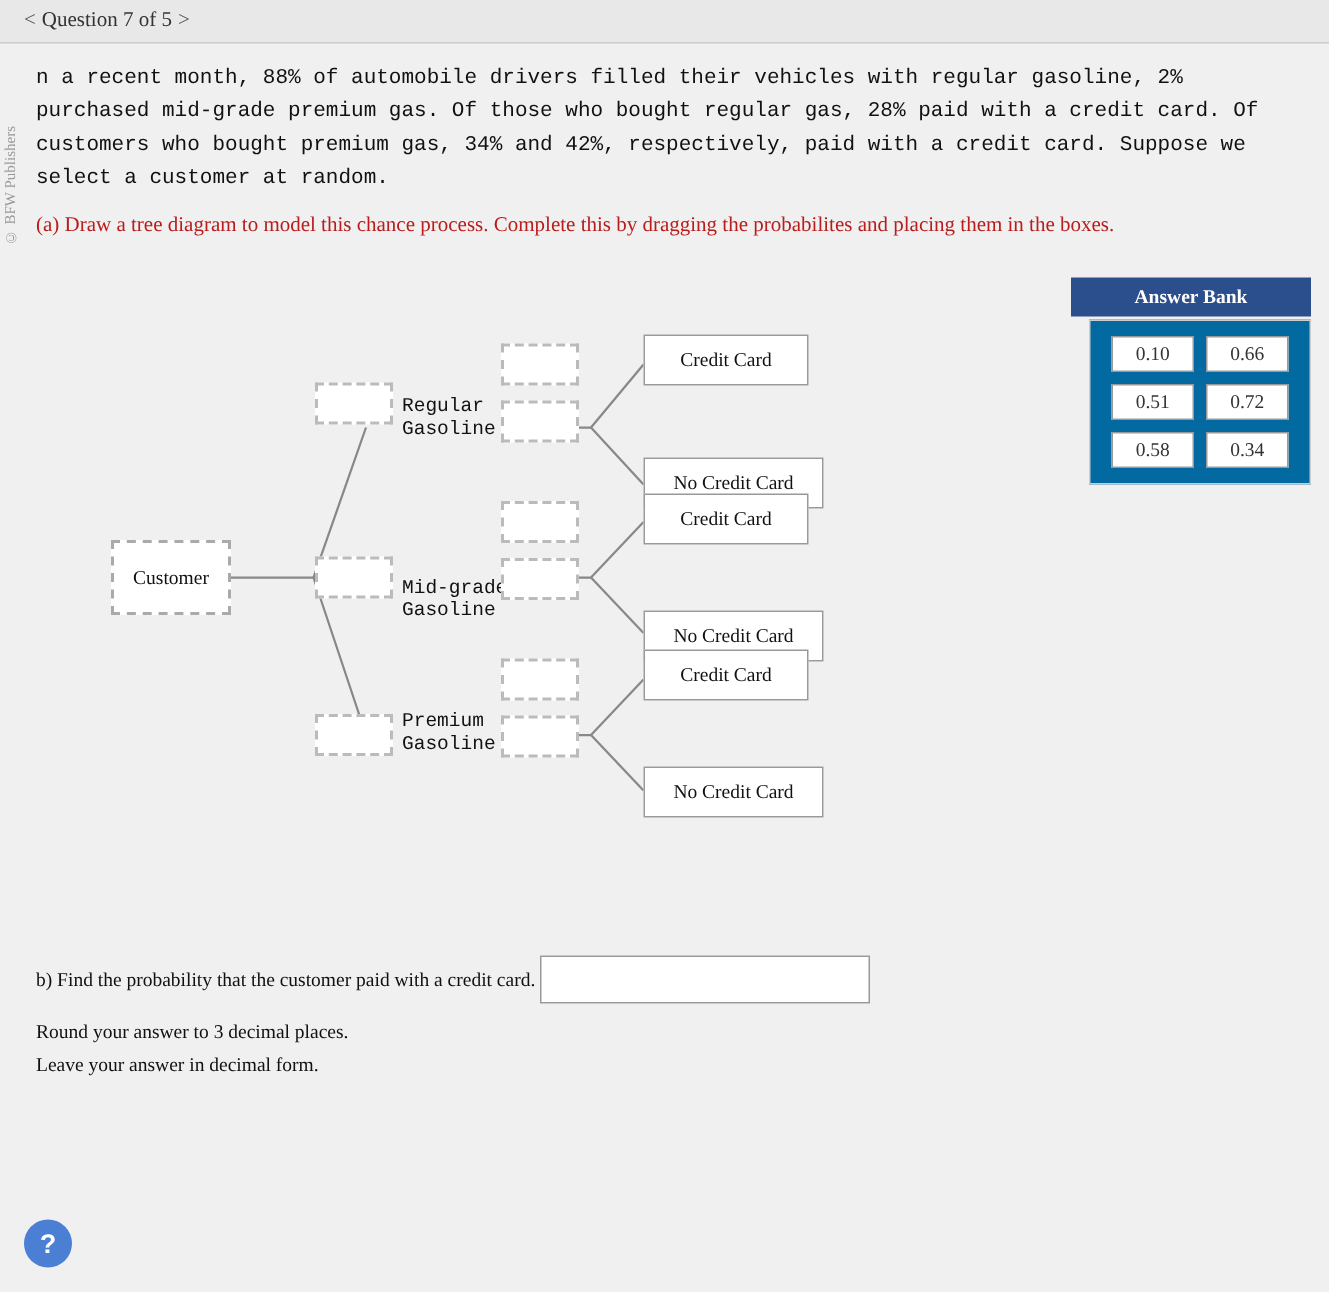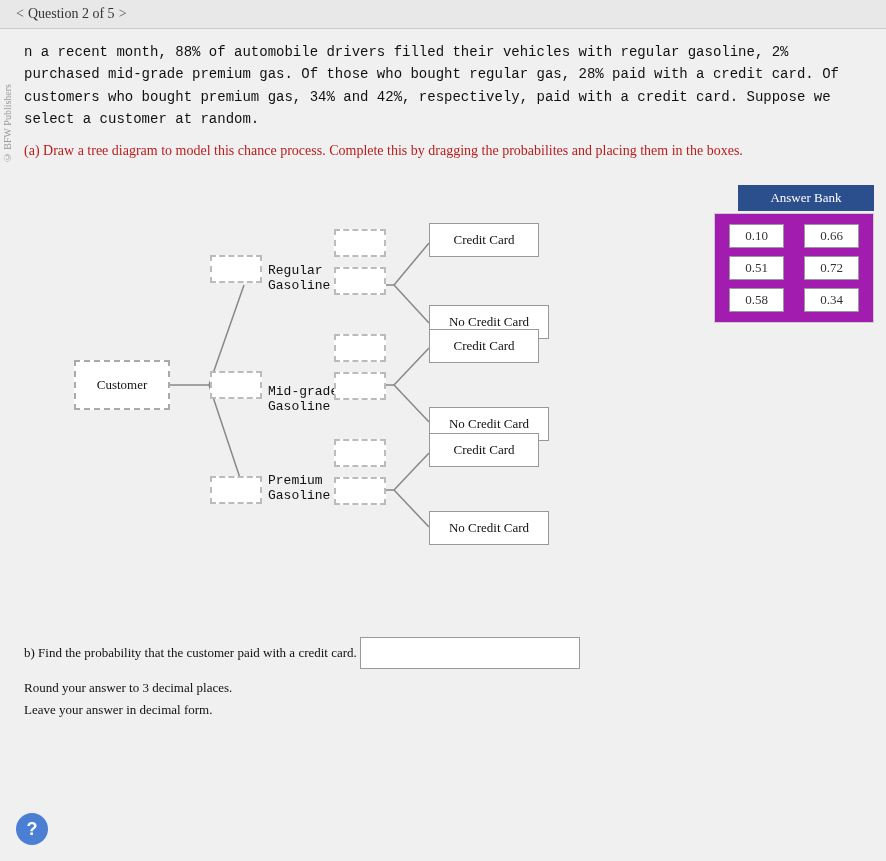--- a/index.html
+++ b/index.html
@@ -169,21 +169,21 @@
       border: none;
     }
   </style>
 </head>
 <body>
 
 <div class="page">
 
   <div class="nav-bar">
     <span class="chevron">&lt;</span>
-    <span class="nav-title">Question 2 of 5</span>
+    <span class="nav-title">Question 7 of 5</span>
     <span class="chevron">&gt;</span>
   </div>
 
   <div class="watermark">© BFW Publishers</div>
 
   <div class="main-content">
     <div class="problem-text">n a recent month, 88% of automobile drivers filled their vehicles with regular gasoline, 2% purchased mid-grade premium gas. Of those who bought regular gas, 28% paid with a credit card. Of customers who bought premium gas, 34% and 42%, respectively, paid with a credit card. Suppose we select a customer at random.</div>
     <div class="part-label">(a) Draw a tree diagram to model this chance process. Complete this by dragging the probabilites and placing them in the boxes.</div>
 
     <div class="tree-area">
@@ -204,21 +204,21 @@
 
         <line x1="310" y1="210" x2="370" y2="210" stroke="#888" stroke-width="1.5"></line>
         <line x1="370" y1="210" x2="405" y2="173" stroke="#888" stroke-width="1.5"></line>
         <line x1="370" y1="210" x2="405" y2="247" stroke="#888" stroke-width="1.5"></line>
 
         <line x1="310" y1="315" x2="370" y2="315" stroke="#888" stroke-width="1.5"></line>
         <line x1="370" y1="315" x2="405" y2="278" stroke="#888" stroke-width="1.5"></line>
         <line x1="370" y1="315" x2="405" y2="352" stroke="#888" stroke-width="1.5"></line>
       </svg>
 
-      <div class="node-box" style="left:50px; top:185px; width:96px; height:50px;">
+      <div class="node-box" style="left:50px; top:185px; width:80px; height:50px;">
         <span>Customer</span>
       </div>
 
       <div class="node-box" style="left:186px; top:80px; width:52px; height:28px; border:2px dashed #bbb; background:white;"></div>
 
       <div class="node-box" style="left:186px; top:196px; width:52px; height:28px; border:2px dashed #bbb; background:white;"></div>
 
       <div class="node-box" style="left:186px; top:301px; width:52px; height:28px; border:2px dashed #bbb; background:white;"></div>
 
       <div class="node-label" style="left:244px; top:88px; font-weight:normal;">
@@ -262,24 +262,24 @@
       </div>
 
       <div class="node-box" style="left:405px; top:258px; width:110px; height:34px; border:1.5px solid #999; background:white;">
         <span>Credit Card</span>
       </div>
 
       <div class="node-box" style="left:405px; top:336px; width:120px; height:34px; border:1.5px solid #999; background:white;">
         <span>No Credit Card</span>
       </div>
 
-      <div class="answer-bank" style="position:absolute; right:10px; top:10px; width:136px; padding:5px 12px; background:#2b4e8c; color:white; font-size:13px; font-weight:normal; text-align:center;">
+      <div class="answer-bank" style="position:absolute; right:10px; top:10px; width:160px; padding:5px 12px; background:#2b4e8c; color:white; font-size:13px; font-weight:bold; text-align:center;">
         <span>Answer Bank</span>
       </div>
-      <div style="position:absolute; right:10px; top:38px; background:#a21caf; border:1px solid #ccc; padding:10px 14px; width:160px;">
+      <div style="position:absolute; right:10px; top:38px; background:#0369a1; border:1px solid #ccc; padding:10px 14px; width:148px;">
         <div style="display:flex; justify-content:space-between; margin-bottom:8px;">
           <div class="answer-chip">0.10</div>
           <div class="answer-chip">0.66</div>
         </div>
         <div style="display:flex; justify-content:space-between; margin-bottom:8px;">
           <div class="answer-chip">0.51</div>
           <div class="answer-chip">0.72</div>
         </div>
         <div style="display:flex; justify-content:space-between;">
           <div class="answer-chip">0.58</div>

